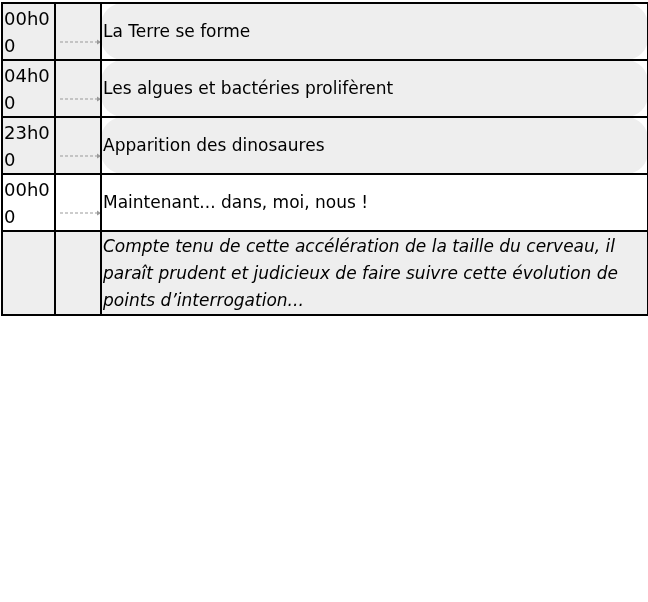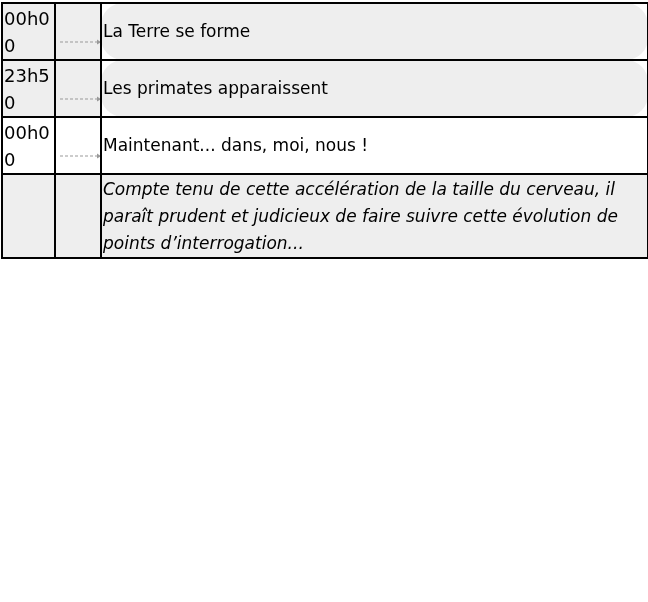--- a/index.html
+++ b/index.html
@@ -50,30 +50,42 @@
           <span class="arrow-wrap">
             <svg width="42" height="6" viewBox="0 0 42 6">
               <line x1="0" y1="3" x2="38" y2="3" stroke="#999" stroke-width="1" stroke-dasharray="3,2"></line>
               <path d="M37 0.5 L41 3 L37 5.5 Z" fill="#999"></path>
             </svg>
           </span>
         </td>
       <td class="text">La Terre se forme</td>
     </tr>
     <tr class="r">
-      <td class="time">23h50</td>
+      <td class="time">04h00</td>
       <td class="arrow">
           <span class="arrow-wrap">
             <svg width="42" height="6" viewBox="0 0 42 6">
               <line x1="0" y1="3" x2="38" y2="3" stroke="#999" stroke-width="1" stroke-dasharray="3,2"></line>
               <path d="M37 0.5 L41 3 L37 5.5 Z" fill="#999"></path>
             </svg>
           </span>
         </td>
-      <td class="text">Les primates apparaissent</td>
+      <td class="text">Les algues et bactéries prolifèrent</td>
+    </tr>
+    <tr class="r">
+      <td class="time">23h00</td>
+      <td class="arrow">
+          <span class="arrow-wrap">
+            <svg width="42" height="6" viewBox="0 0 42 6">
+              <line x1="0" y1="3" x2="38" y2="3" stroke="#999" stroke-width="1" stroke-dasharray="3,2"></line>
+              <path d="M37 0.5 L41 3 L37 5.5 Z" fill="#999"></path>
+            </svg>
+          </span>
+        </td>
+      <td class="text">Apparition des dinosaures</td>
     </tr>
     <tr class="r white">
       <td class="time">00h00</td>
       <td class="arrow">
           <span class="arrow-wrap">
             <svg width="42" height="6" viewBox="0 0 42 6">
               <line x1="0" y1="3" x2="38" y2="3" stroke="#999" stroke-width="1" stroke-dasharray="3,2"></line>
               <path d="M37 0.5 L41 3 L37 5.5 Z" fill="#999"></path>
             </svg>
           </span>

